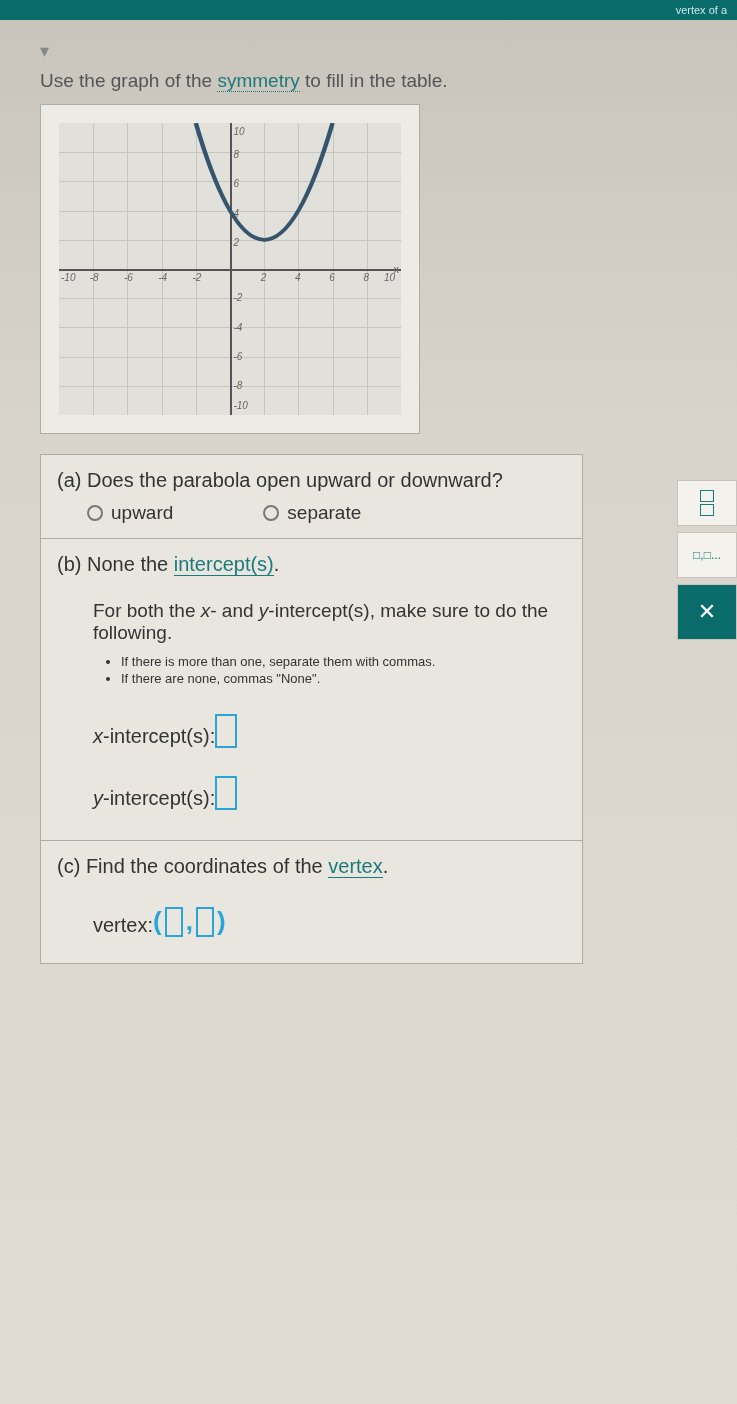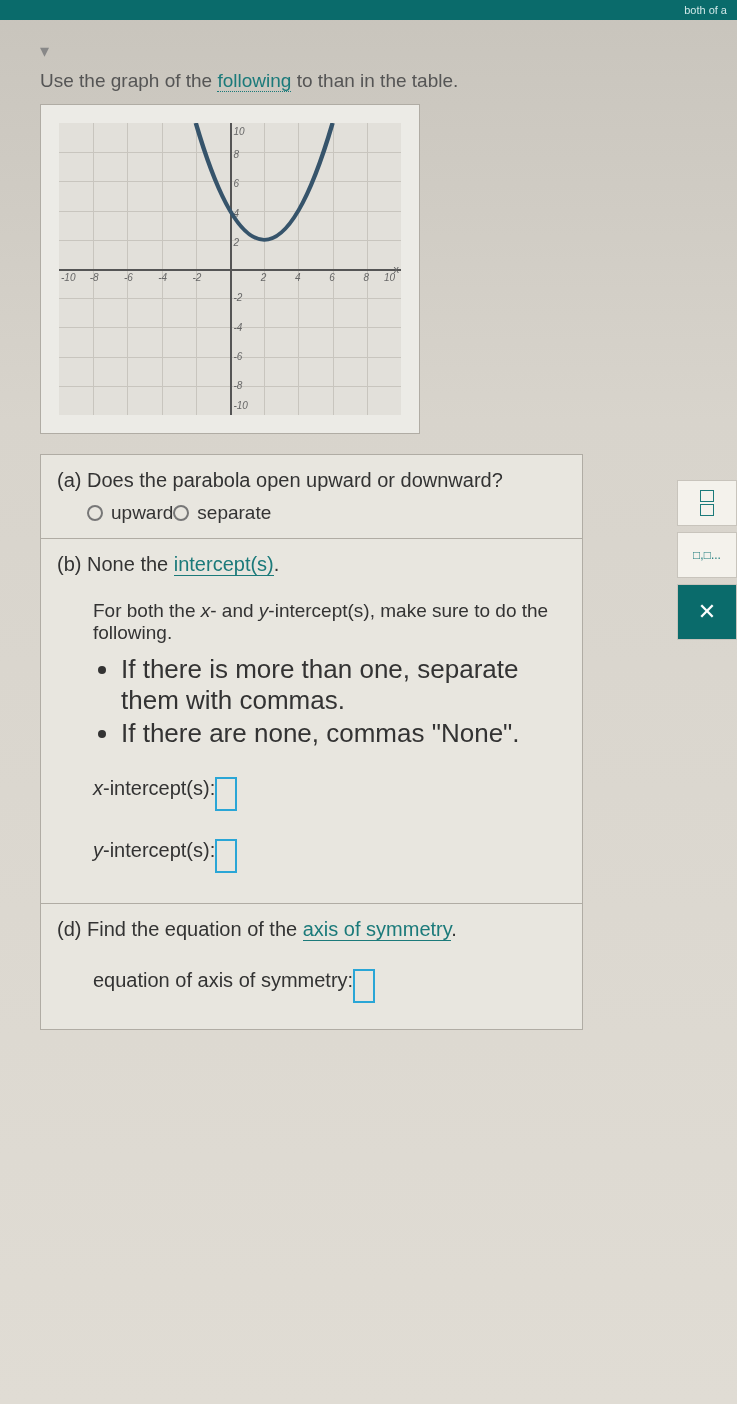--- a/index.html
+++ b/index.html
@@ -77,20 +77,21 @@
   }
   .qtable td {
     border: 1px solid #b0aca4;
     padding: 14px 16px;
     font-size: 20px;
     color: #333;
     vertical-align: top;
   }
   .radio-row {
     display: flex;
+    gap: 90px;
     padding: 10px 30px 0 30px;
   }
   .radio-item {
     display: flex;
     align-items: center;
     gap: 8px;
     font-size: 19px;
     color: #333;
   }
   .radio {
@@ -104,28 +105,28 @@
     border-bottom: 1px solid #1b7a7a;
   }
   .sub {
     margin-left: 36px;
     margin-top: 24px;
     font-size: 19px;
   }
   .bullets {
     margin-left: 64px;
     margin-top: 10px;
-    font-size: 26px;
+    font-size: 13px;
   }
   .bullets li { margin-bottom: 2px; }
   .field-row {
     margin-left: 36px;
     margin-top: 28px;
     display: flex;
-    align-items: flex-start;
+    align-items: flex-end;
     font-size: 20px;
   }
   .ital { font-style: italic; }
   .input-box {
     display: inline-block;
     width: 22px;
     height: 34px;
     border: 2px solid #2aa6d6;
     background: transparent;
   }
@@ -179,29 +180,29 @@
     font-size: 11px;
     color: #666;
     right: 2px;
     top: 48%;
   }
 </style>
 </head>
 <body>
 
 <div class="topbar">
-  <span>both of a</span>
+  <span>vertex of a</span>
 </div>
 
 <div class="content">
 
   <div class="chevron">▾</div>
 
   <p class="instructions">
-    <span>Use the graph of the </span><span class="link">following</span><span> to than in the table.</span>
+    <span>Use the graph of the </span><span class="link">symmetry</span><span> to fill in the table.</span>
   </p>
 
   <div class="graph-box">
     <div class="graph-inner">
       <div class="gridline-v" style="left:10%"></div>
         <div class="gridline-v" style="left:20%"></div>
         <div class="gridline-v" style="left:30%"></div>
         <div class="gridline-v" style="left:40%"></div>
         <div class="gridline-v" style="left:60%"></div>
         <div class="gridline-v" style="left:70%"></div>
@@ -283,26 +284,26 @@
       </div>
       <div class="field-row" style="margin-bottom:16px">
         <span><span class="ital">y</span><span>-intercept(s):</span></span>
         <span class="input-box"></span>
       </div>
     </td>
         </tr>
     <tr>
           <td>
       <div>
-        <span>(d)</span>
-        <span>Find the equation of the </span><span class="link2">axis of symmetry</span><span>.</span>
+        <span>(c)</span>
+        <span>Find the coordinates of the </span><span class="link2">vertex</span><span>.</span>
       </div>
       <div class="field-row" style="margin-bottom:12px">
-        <span>equation of axis of symmetry:</span>
-        <span class="input-box"></span>
+        <span>vertex:</span>
+        <span class="vertex-box">(<span class="slot"></span>,<span class="slot"></span>)</span>
       </div>
     </td>
         </tr>
   </tbody>
     </table>
 </div>
 
 <div class="side-tools">
   <div class="tool">
     <span class="frac">

